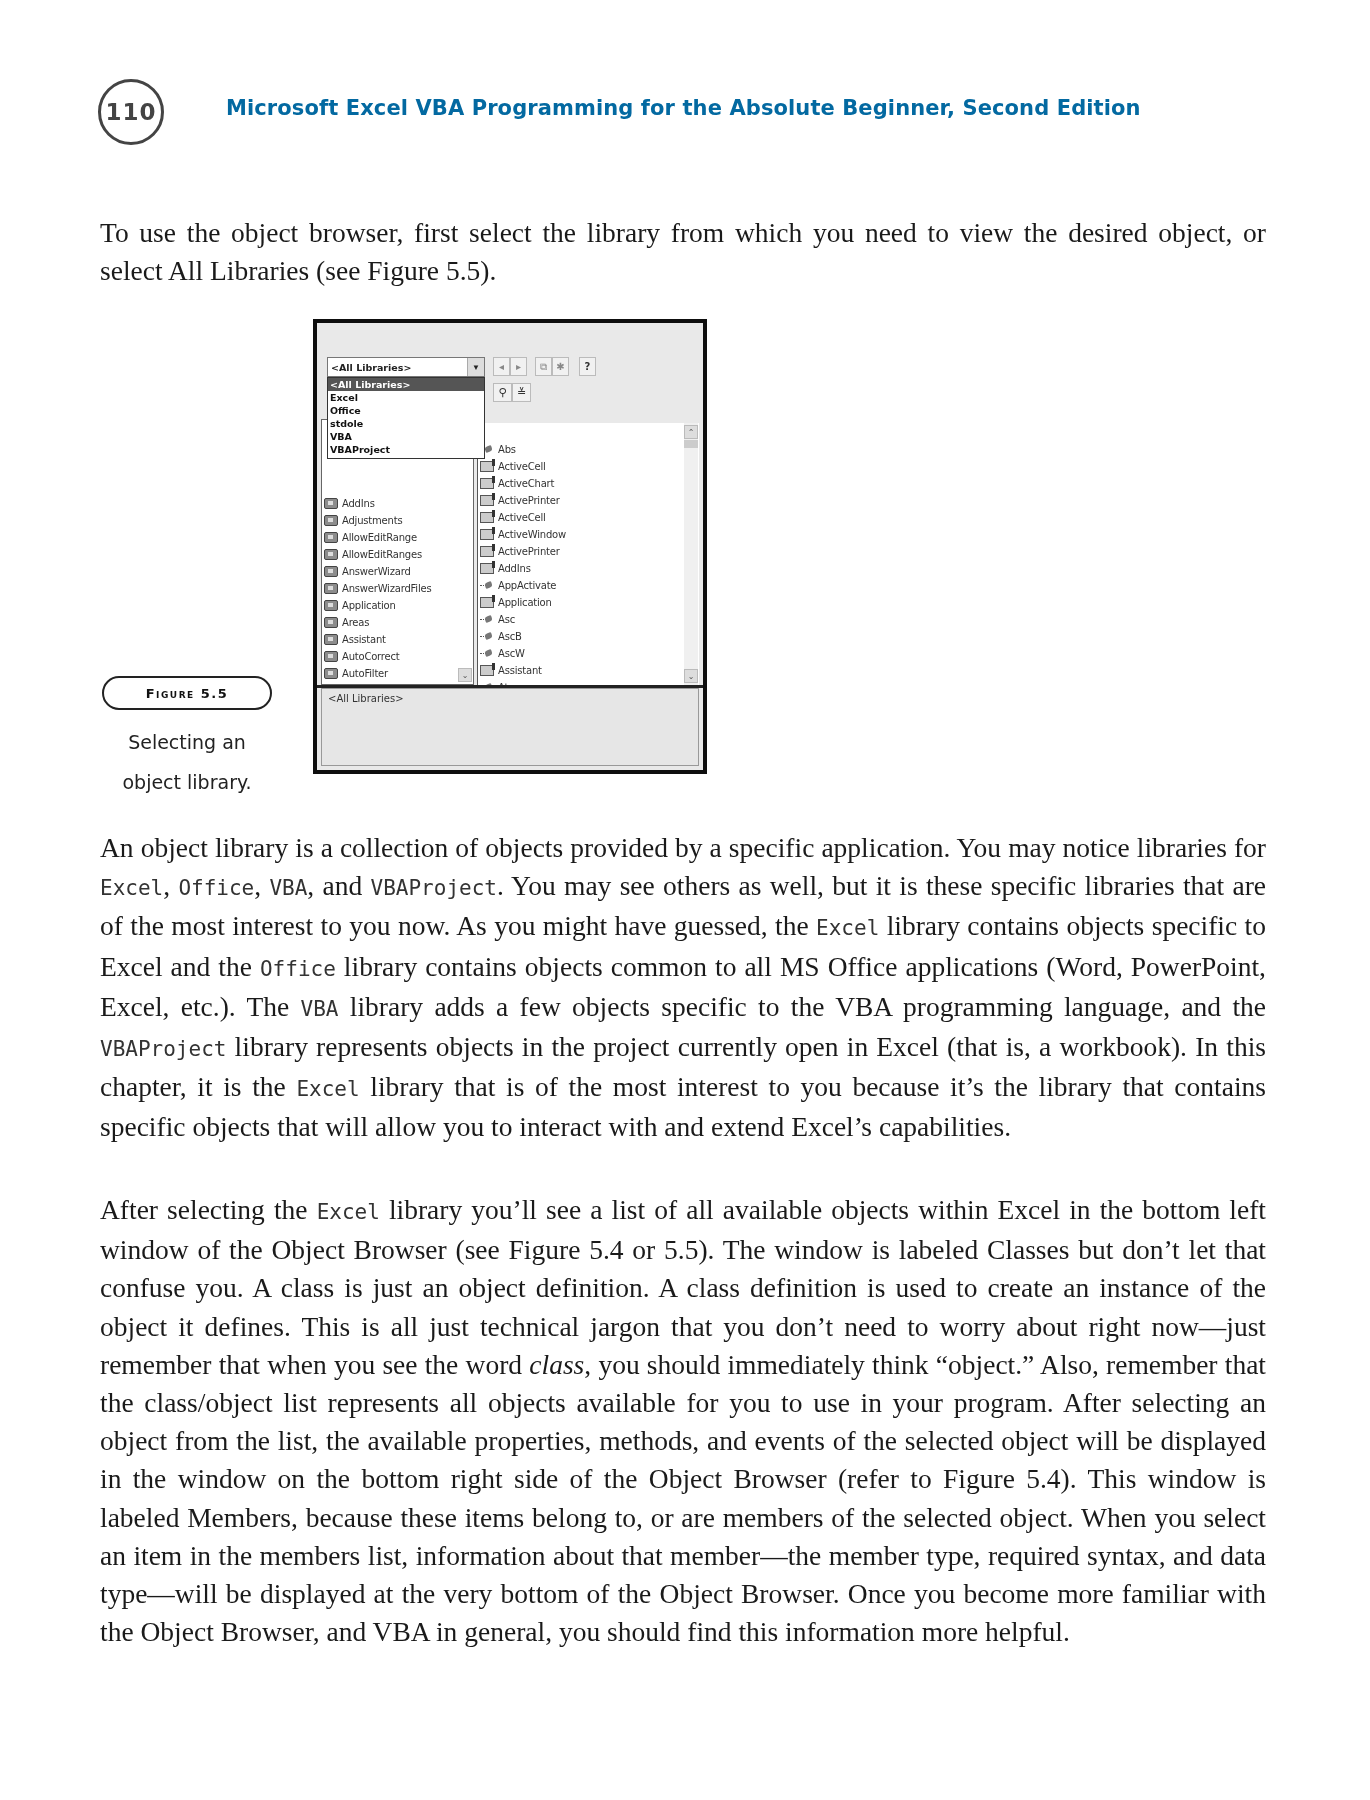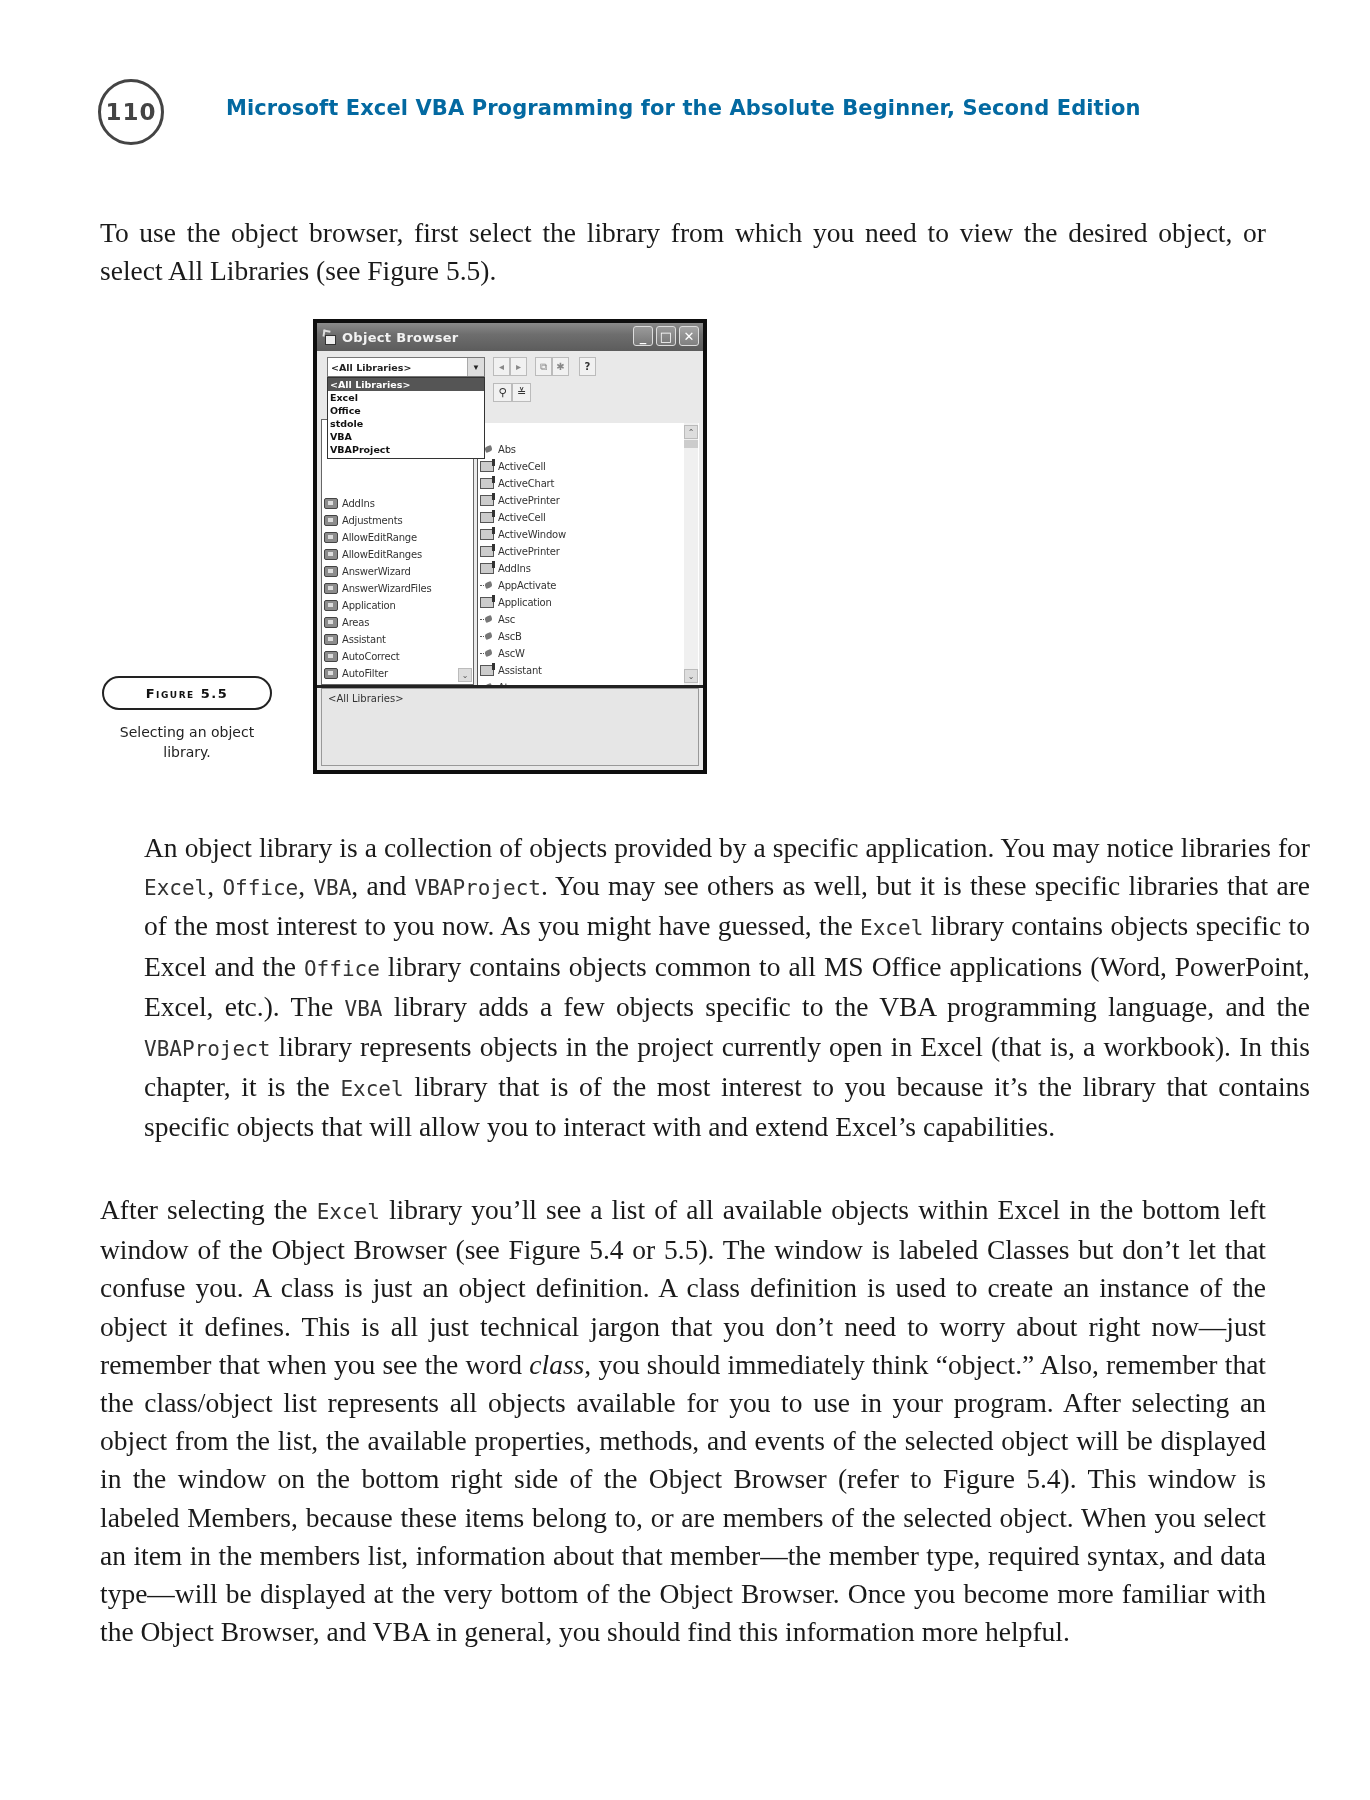--- a/index.html
+++ b/index.html
@@ -21,34 +21,34 @@
   .body-text {
     position: absolute; left: 100px; width: 1166px;
     font-family: "Liberation Serif", serif; font-size: 27.5px; line-height: 38.2px;
     text-align: justify; color: #1a1a1a;
   }
   .body-text p { margin: 0; }
   .mono { font-family: "DejaVu Sans Mono", monospace; font-size: 21px; color: #333; letter-spacing: 0px; }
   .ital { font-style: italic; }
 
   #para1 { top: 214px; font-family: Liberation Serif, serif; }
-  #para2 { top: 829px; margin-left: 44px; }
+  #para2 { top: 829px; }
   #para3 { top: 1191px; }
 
   
   .fig-label {
     position: absolute; left: 102px; top: 676px; width: 170px; height: 34px;
     border: 2px solid #222; border-radius: 18px; box-sizing: border-box;
     display: flex; align-items: center; justify-content: center;
     font-family: "DejaVu Sans", sans-serif; font-weight: bold; font-size: 13px; letter-spacing: 1.5px; color: #111;
     font-variant: small-caps;
   }
   .fig-caption {
     position: absolute; left: 102px; top: 722px; width: 170px; text-align: center;
-    font-family: "DejaVu Sans", sans-serif; font-size: 14px; line-height: 20px; color: #222;
+    font-family: "DejaVu Sans", sans-serif; font-size: 19px; line-height: 40px; color: #222;
   }
 
   
   .ob-window {
     position: absolute; left: 313px; top: 319px; width: 394px; height: 455px;
     background: #0e0e0e; box-sizing: border-box; padding: 4px;
   }
   .ob-inner { position: relative; width: 100%; height: 100%; background: #e9e9e9; overflow: hidden; }
   .ob-titlebar {
     position: absolute; left: 0; top: 0; right: 0; height: 28px;
@@ -149,29 +149,20 @@
 
 <div class="body-text" id="para1">
   <p>To use the object browser, first select the library from which you need to view the desired object, or select All Libraries (see Figure 5.5).</p>
 </div>
 
 <div class="fig-label">Figure 5.5</div>
 <div class="fig-caption">Selecting an object library.</div>
 
 <div class="ob-window">
   <div class="ob-inner">
-    <div class="ob-titlebar">
-      <span class="ob-title-icon"></span>
-      <span class="ob-title">Object Browser</span>
-      <div class="ob-win-btns">
-        <div class="ob-win-btn">_</div>
-        <div class="ob-win-btn">□</div>
-        <div class="ob-win-btn close">✕</div>
-      </div>
-    </div>
 
     <div class="ob-combo">
       <span class="ob-combo-text">&lt;All Libraries&gt;</span>
       <span class="ob-combo-arrow">▼</span>
     </div>
 
     <div class="ob-tb-btn" style="left:176px">◂</div>
     <div class="ob-tb-btn" style="left:193px">▸</div>
     <div class="ob-tb-btn" style="left:218px">⧉</div>
     <div class="ob-tb-btn" style="left:235px">✱</div>

